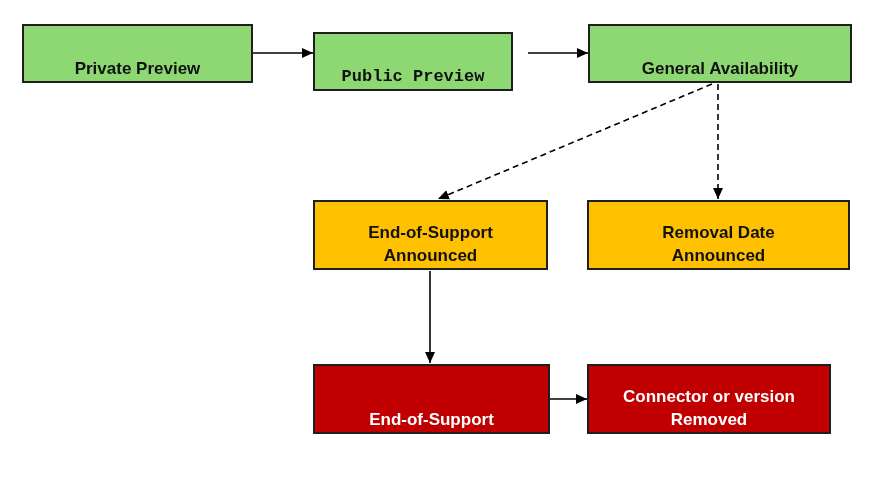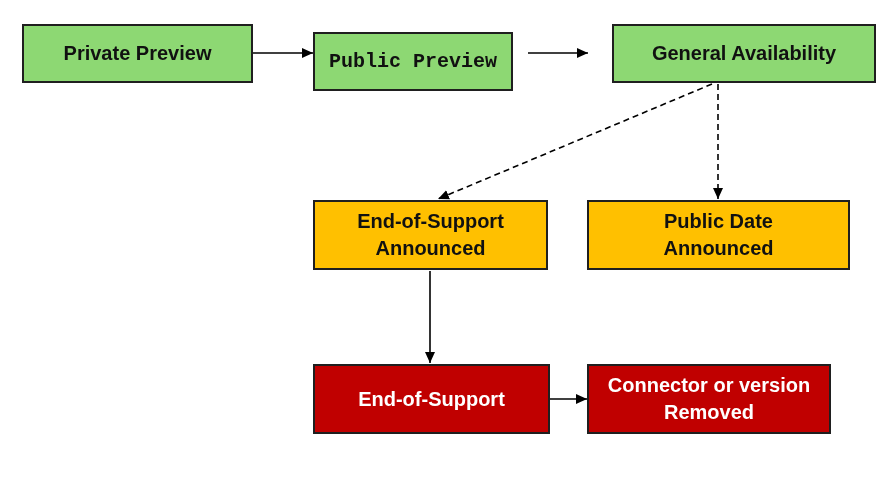--- a/index.html
+++ b/index.html
@@ -12,37 +12,37 @@
     overflow: hidden;
   }
   svg.edges { position: absolute; left: 0; top: 0; width: 881px; height: 478px; }
   .edge { stroke: var(--line, #000); stroke-width: 1.6; fill: none; }
   .edge.dashed { stroke-dasharray: 6 4; }
   .arrowhead { fill: var(--line, #000); }
   .node {
     position: absolute;
     box-sizing: border-box;
     display: flex;
-    align-items: center;
+    align-items: flex-end;
     justify-content: center;
     text-align: center;
     border: 2px solid var(--border, #1f1f1f);
     font-weight: 700;
-    font-size: 20px;
+    font-size: 17px;
     line-height: 1.35;
     color: var(--textdark, #111);
   }
   .node span { white-space: pre-line; }
   .node.green { background: var(--green, #8dd873); }
   .node.amber { background: var(--amber, #ffc000); }
   .node.red   { background: var(--red, #c00000); color: var(--textlight, #fff); }
   
   .n1 { left: 22px;  top: 24px;  width: 231px; height: 59px; }
   .n2 { left: 313px; top: 32px;  width: 200px; height: 59px; font-family: Liberation Mono, monospace; }
-  .n3 { left: 588px; top: 24px;  width: 264px; height: 59px; margin-left: 24px; }
+  .n3 { left: 588px; top: 24px;  width: 264px; height: 59px; }
   .n4 { left: 313px; top: 200px; width: 235px; height: 70px; }
   .n5 { left: 587px; top: 200px; width: 263px; height: 70px; }
   .n6 { left: 313px; top: 364px; width: 237px; height: 70px; }
   .n7 { left: 587px; top: 364px; width: 244px; height: 70px; }
 </style>
 </head>
 <body>
 
 <div class="canvas">
 
@@ -67,21 +67,21 @@
     <span>Public Preview</span>
   </div>
   <div class="node green n3">
     <span>General Availability</span>
   </div>
   <div class="node amber n4">
     <span>End-of-Support
 Announced</span>
   </div>
   <div class="node amber n5">
-    <span>Public Date
+    <span>Removal Date
 Announced</span>
   </div>
   <div class="node red n6">
     <span>End-of-Support</span>
   </div>
   <div class="node red n7">
     <span>Connector or version
 Removed</span>
   </div>
 

